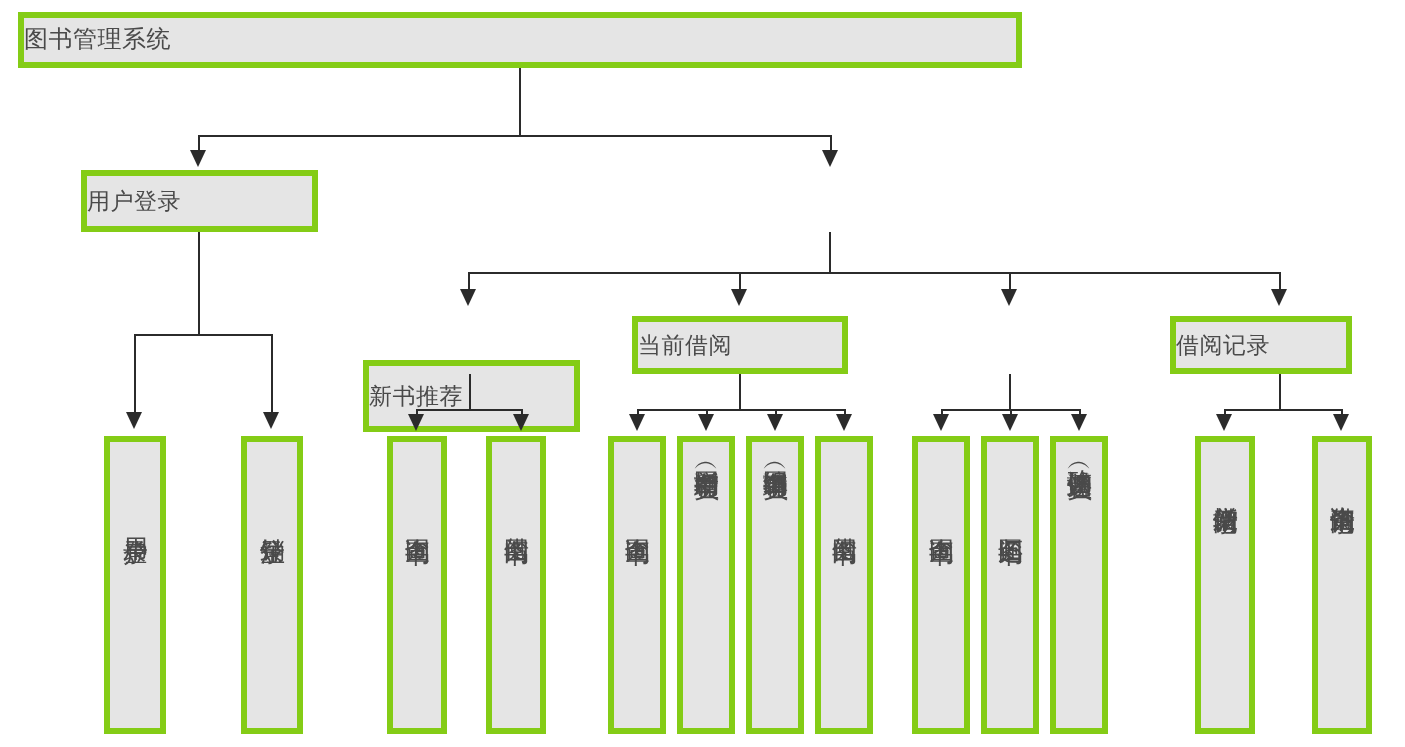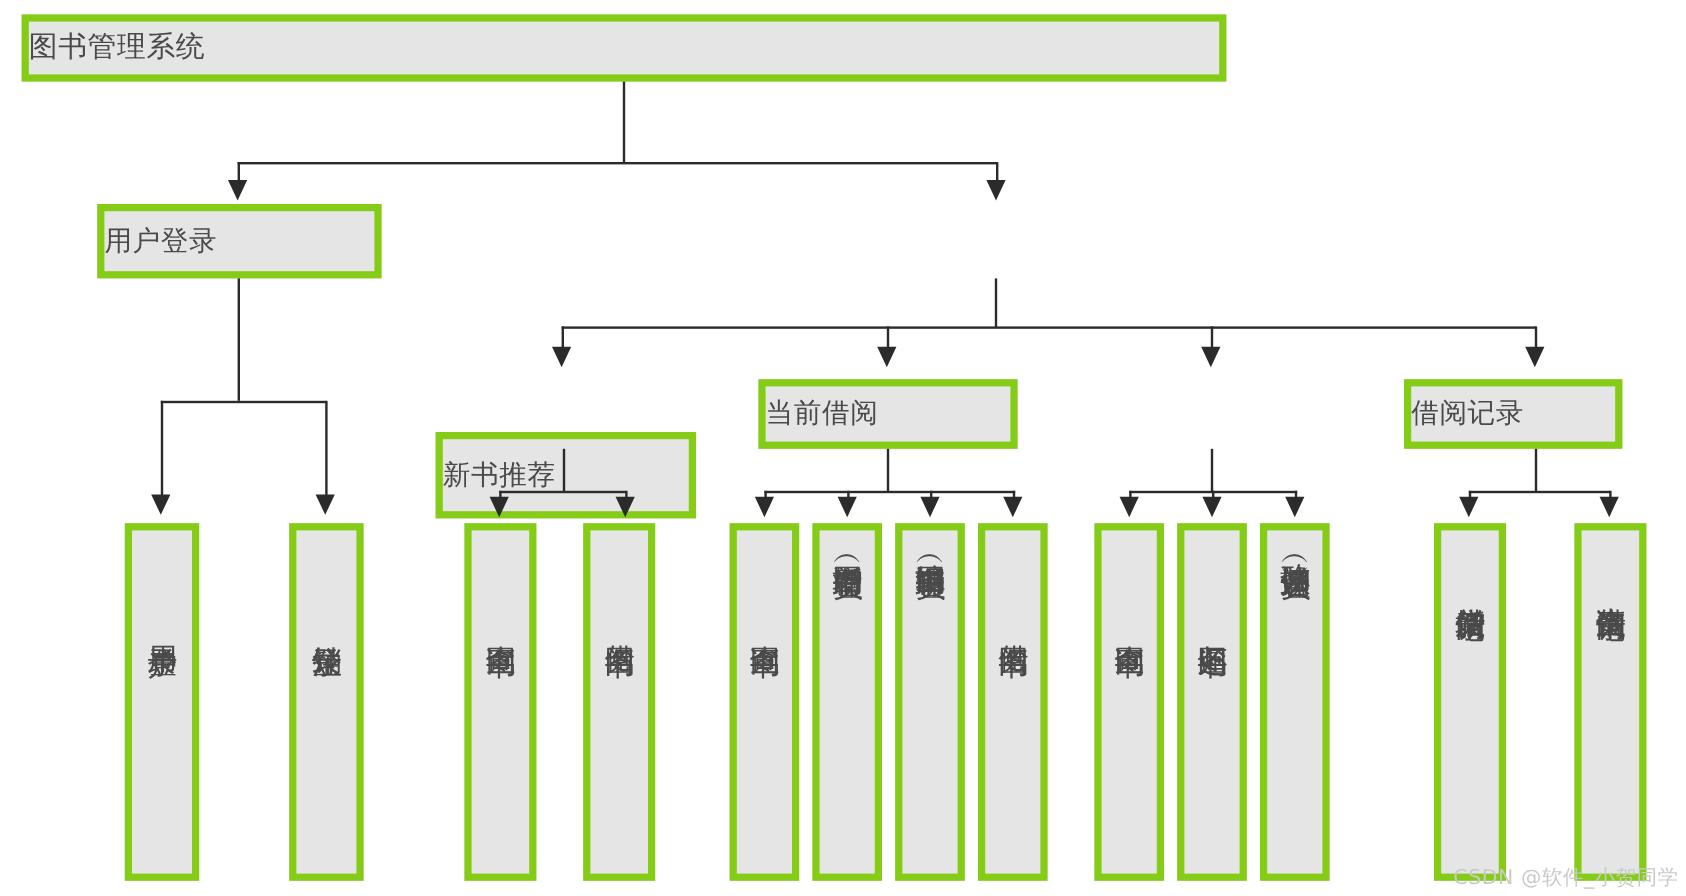--- a/index.html
+++ b/index.html
@@ -181,14 +181,13 @@
     <span class="label">确认归还（管理员）</span>
   </div>
 
   <div class="node v" style="left:1195px;top:436px;width:60px;height:298px;padding-top:44px;">
     <span class="label">新增借阅记录</span>
   </div>
   <div class="node v" style="left:1312px;top:436px;width:60px;height:298px;padding-top:44px;">
     <span class="label">查询借阅记录</span>
   </div>
 
-  <div id="watermark">CSDN @软件_小贺同学</div>
 </div>
 
 </body></html>

